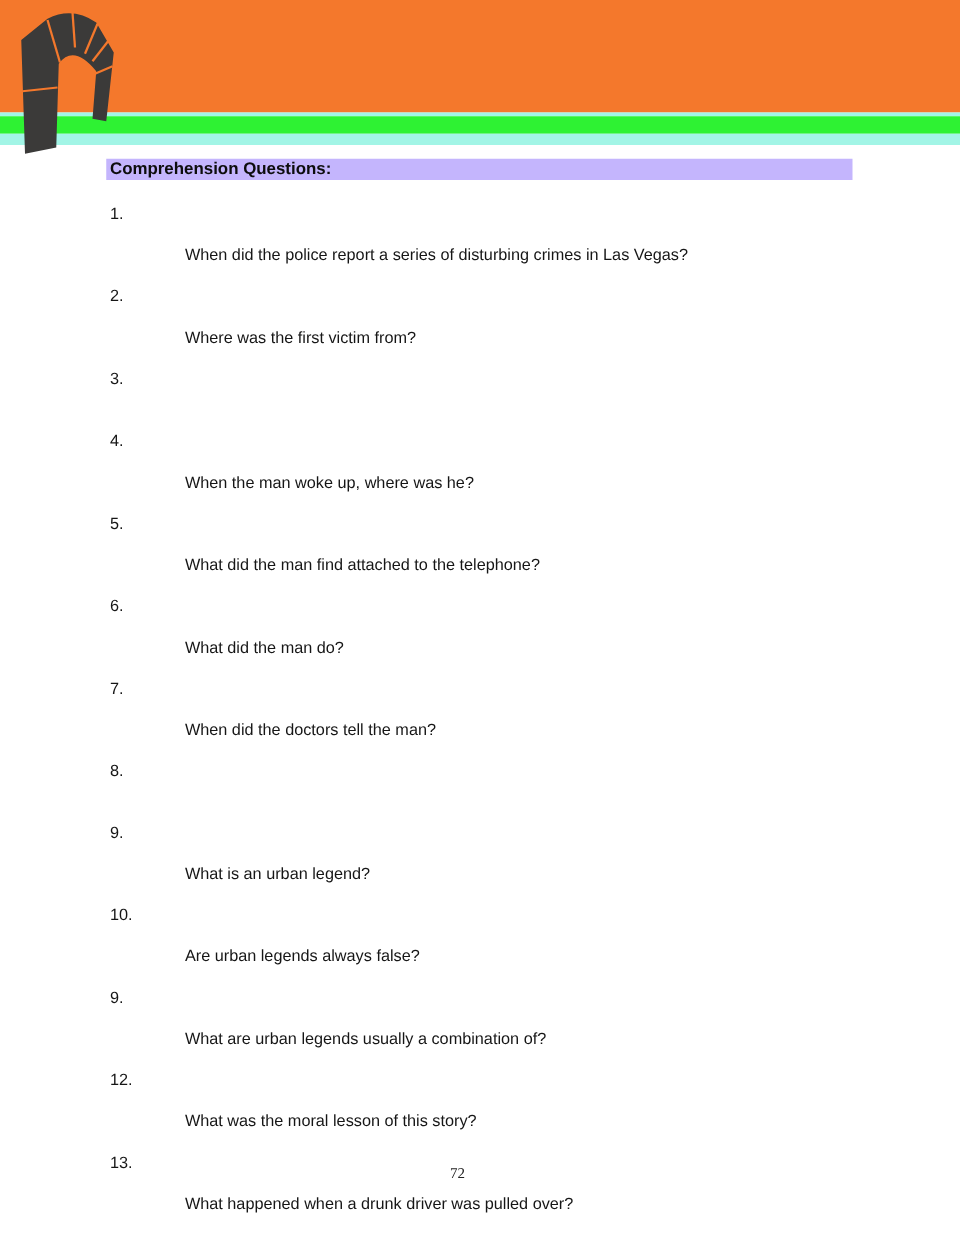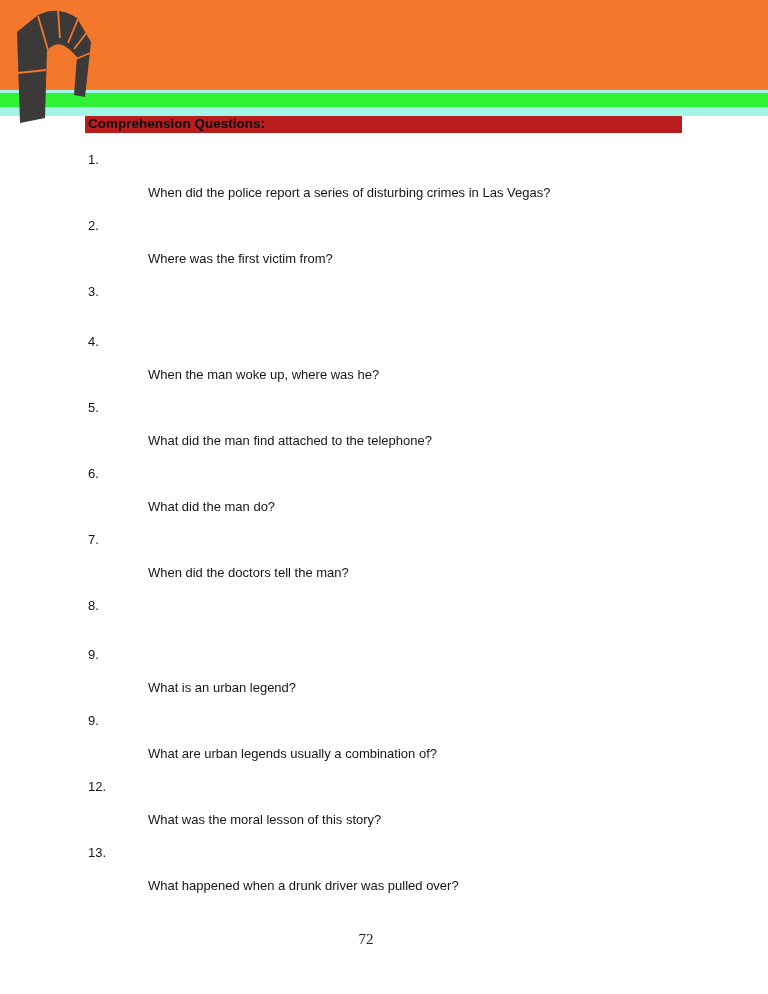--- a/index.html
+++ b/index.html
@@ -17,39 +17,40 @@
   .band-aqua-thin { height:3px; background:#a2f5e6; }
   .band-green { height:14px; background:#2ef233; }
   .band-aqua { height:9px; background:#a2f5e6; }
   .logo {
     position:absolute; left:11px; top:9px;
     width:95px; height:120px; z-index:5;
   }
   
   .content { margin:0 86px 0 85px; }
   .section-heading {
-    background:#b91c1c;
+    margin-top:11px;
+    background:#c4b5fd;
     font-size:13.5px; font-weight:bold; color:#0d0d0d;
     padding:1px 0 2px 3px;
     line-height:14px;
   }
   .qlist { list-style:none; }
   .qlist li {
     position:relative;
     padding-left:34px;
     font-size:13px; line-height:16.5px;
     white-space:pre-wrap;
   }
   .qlist li .num { position:absolute; left:3px; top:0; white-space:nowrap; }
   .qlist.first { margin-top:19px; }
   .page-footer {
     position:absolute; top:931px; left:0; width:732px;
     text-align:center;
     font-family:"Liberation Serif", serif;
-    font-size:15px; color:#222;
+    font-size:12px; color:#222;
   }
 </style>
 </head>
 <body>
 
 <div class="banner">
   <div class="band-orange"></div>
   <div class="band-aqua-thin"></div>
   <div class="band-green"></div>
   <div class="band-aqua"></div>
@@ -100,20 +101,24 @@
         <span class="txt">When did the doctors tell the man?</span>
       </li>
       <li>
         <span class="num">8.</span>
       </li>
       <li>
         <span class="num">9.</span>
         <span class="txt">What is an urban legend?</span>
       </li>
       <li>
+        <span class="num">10.</span>
+        <span class="txt">Are urban legends always false?</span>
+      </li>
+      <li>
         <span class="num">9.</span>
         <span class="txt">What are urban legends usually a combination of?</span>
       </li>
       <li>
         <span class="num">12.</span>
         <span class="txt">What was the moral lesson of this story?</span>
       </li>
       <li>
         <span class="num">13.</span>
         <span class="txt">What happened when a drunk driver was pulled over?</span>

